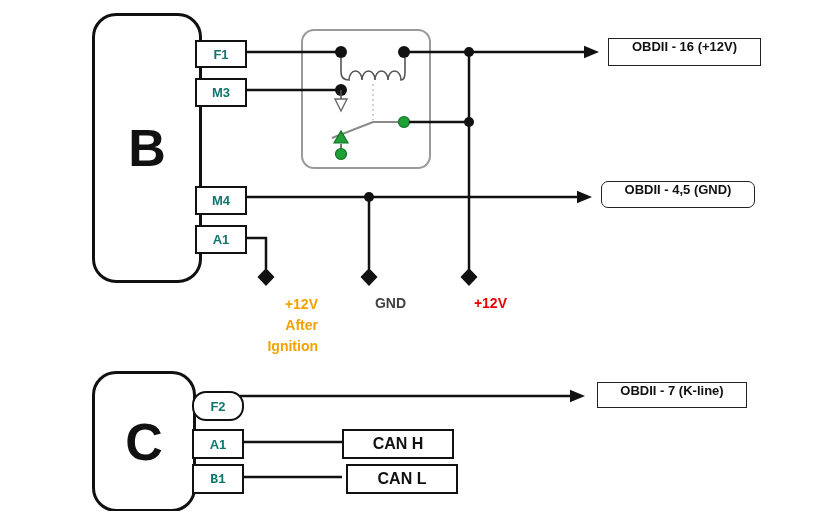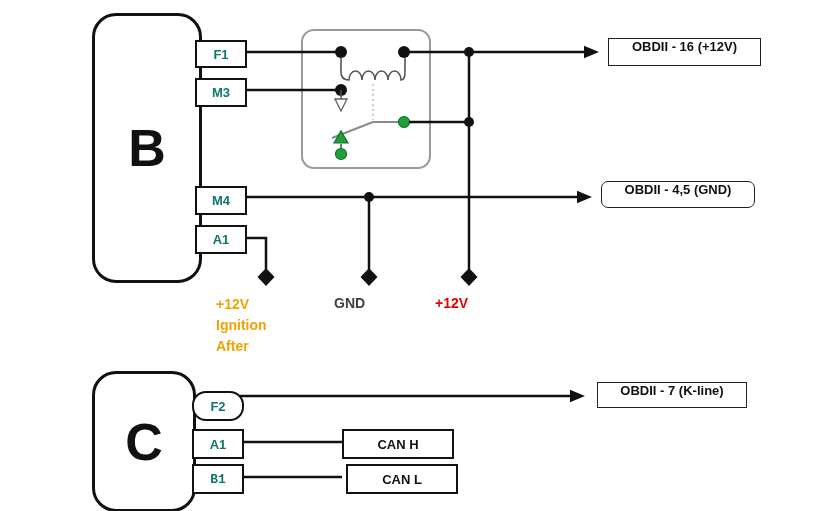--- a/index.html
+++ b/index.html
@@ -31,24 +31,24 @@
     font-weight:bold;font-size:13px;color:#0f766e;z-index:3;
   }
   .labelbox{
     position:absolute;background:#fff;border:1.5px solid #222;
     display:flex;justify-content:center;
     font-weight:bold;font-size:13px;color:#111;z-index:3;
   }
   .canbox{
     position:absolute;background:#fff;border:2px solid #111;
     display:flex;align-items:center;justify-content:center;
-    font-weight:bold;font-size:13px;color:#111;z-index:3;
+    font-weight:bold;font-size:16px;color:#111;z-index:3;
   }
   .freelabel{
-    position:absolute;font-weight:bold;font-size:14px;text-align:left;z-index:3;
+    position:absolute;font-weight:bold;font-size:14px;text-align:right;z-index:3;
   }
   .ign{color:var(--after-ignition);}
   .ign div{line-height:21px;}
   .gndlbl{color:#404040;}
   .batlbl{color:var(--battery);}
 </style>
 </head>
 <body>
 
 <div class="canvas">
@@ -124,22 +124,22 @@
   </div>
   <div class="labelbox" style="left:601px;top:181px;width:152px;height:25px;border-radius:7px;">
     <span>OBDII - 4,5 (GND)</span>
   </div>
   <div class="labelbox" style="left:597px;top:382px;width:148px;height:24px;">
     <span>OBDII - 7 (K-line)</span>
   </div>
 
   <div class="freelabel ign" style="left:216px;top:294px;width:102px;">
     <div>+12V</div>
+    <div>After</div>
     <div>Ignition</div>
-    <div>After</div>
   </div>
   <div class="freelabel gndlbl" style="left:334px;top:295px;width:72px;">GND</div>
   <div class="freelabel batlbl" style="left:435px;top:295px;width:72px;">+12V</div>
 
   <div class="connector" style="left:92px;top:371px;width:98px;height:135px;">
     <span class="big">C</span>
   </div>
   <div class="pinbox" style="left:192px;top:391px;width:48px;height:26px;border-radius:14px;">
     <span>F2</span>
   </div>

